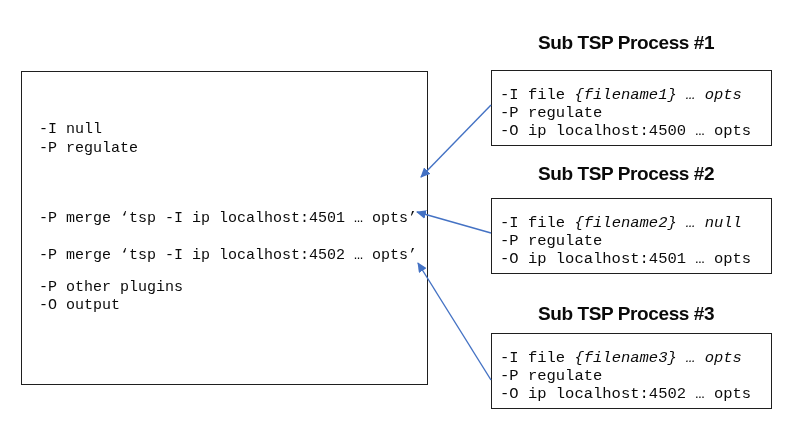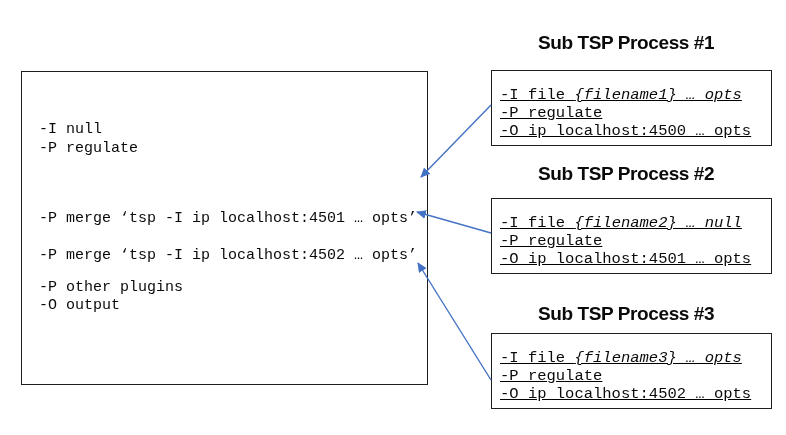--- a/index.html
+++ b/index.html
@@ -23,21 +23,20 @@
     letter-spacing:-0.4px;
     white-space:nowrap;
   }
   .main-title{left:28px;top:29px;font-size:21px;line-height:26px;}
   .sub-title{left:498px;font-size:19px;line-height:24px;margin-left:40px;}
   .box{
     position:absolute;
     background:var(--bg);
     border:1.5px solid var(--border);
     box-sizing:border-box;
-    text-decoration:underline;
   }
   .main-box{left:21px;top:71px;width:407px;height:314px;}
   .sub-box{
     left:491px;width:281px;height:76px;
     padding:15px 0 0 8px;
   }
   .code,.mline,.sline{
     font-family:"Liberation Mono", monospace;
     color:var(--text);
     white-space:pre;

